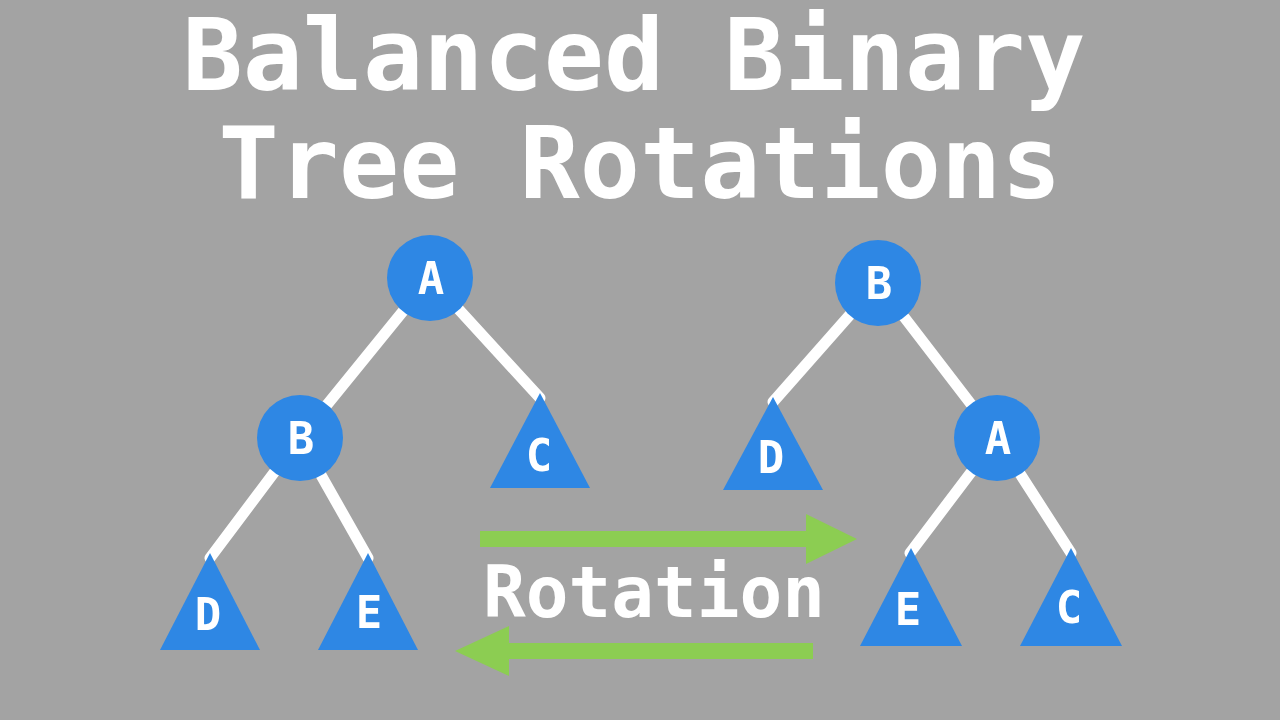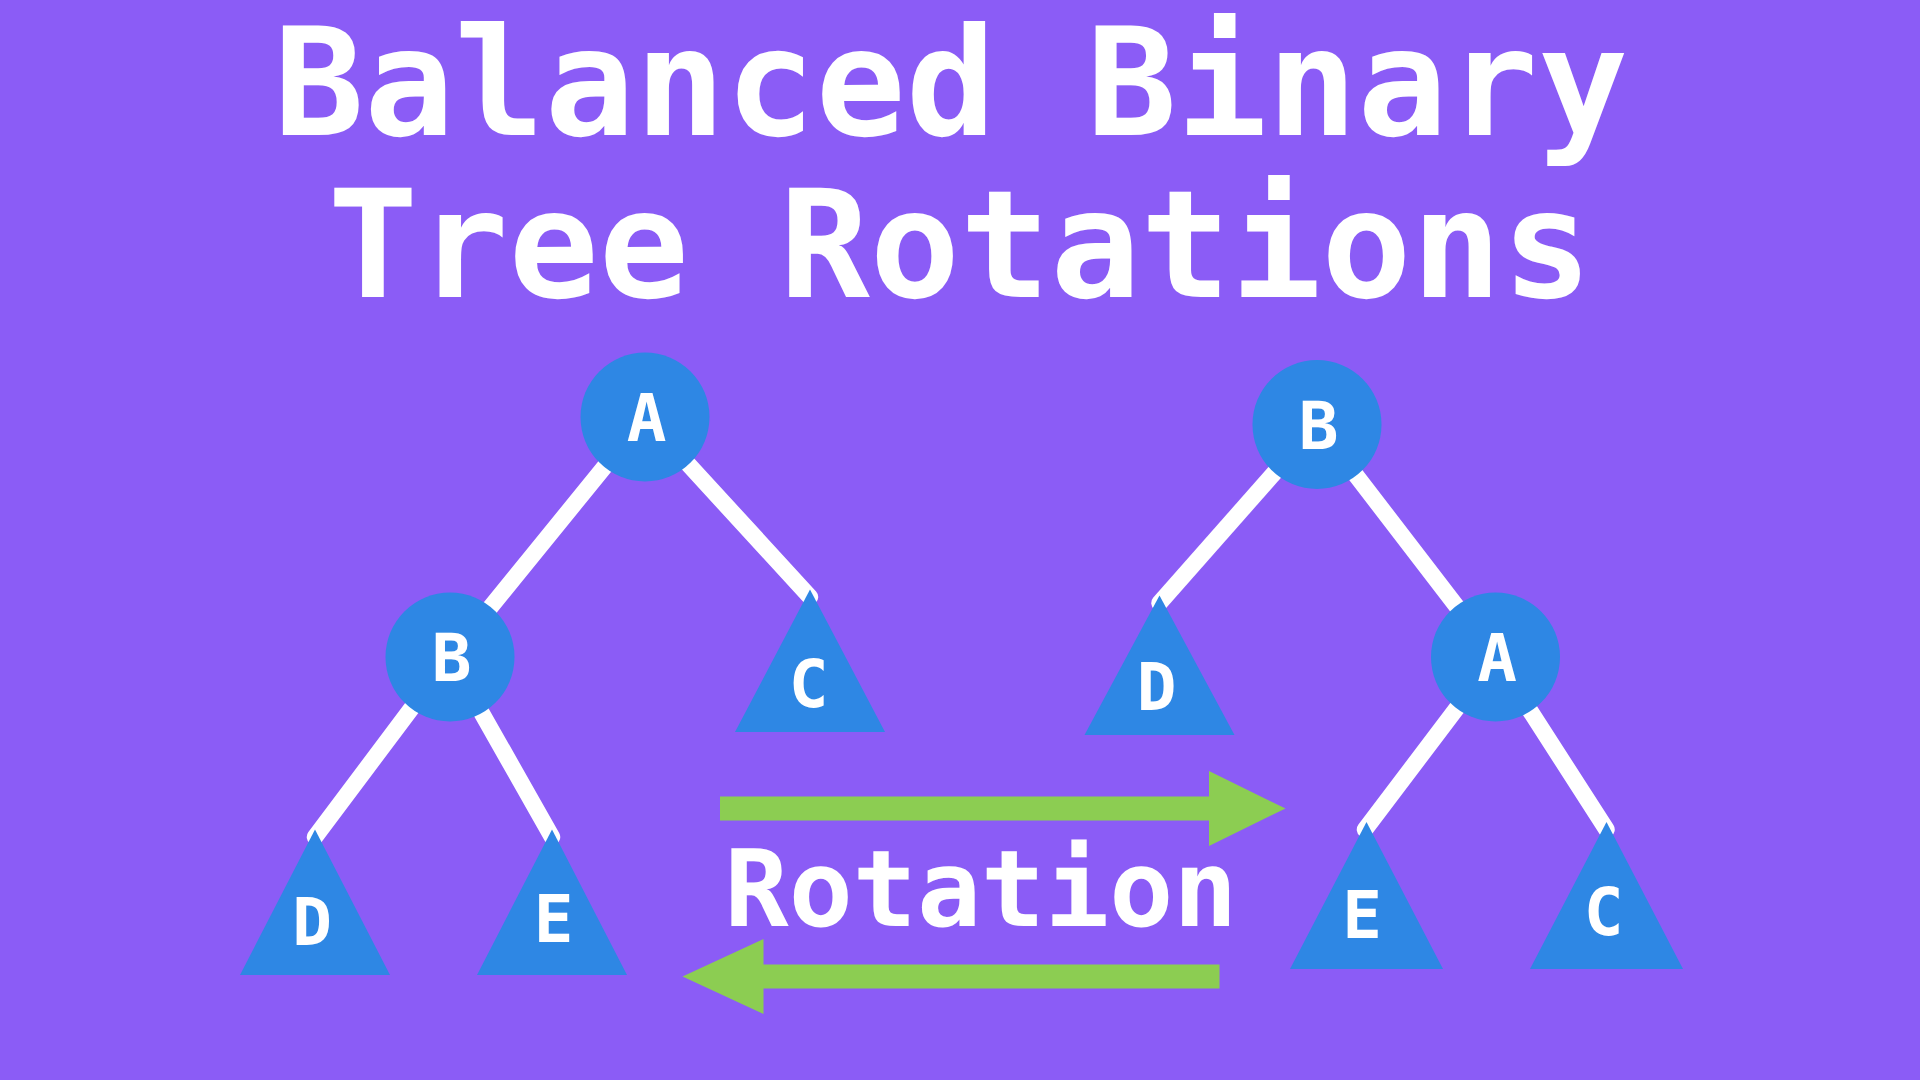--- a/index.html
+++ b/index.html
@@ -7,21 +7,21 @@
     padding: 0;
     background: #000000;
     width: 1280px;
     height: 720px;
     overflow: hidden;
   }
   .stage {
     position: relative;
     width: 1280px;
     height: 720px;
-    background: #8b5cf6;
+    background: #a3a3a3;
   }
   svg { display: block; }
   .title-text {
     font-family: "DejaVu Sans Mono", "Liberation Mono", monospace;
     font-weight: bold;
     font-size: 100px;
     fill: #ffffff;
   }
   .rotation-text {
     font-family: "DejaVu Sans Mono", "Liberation Mono", monospace;

